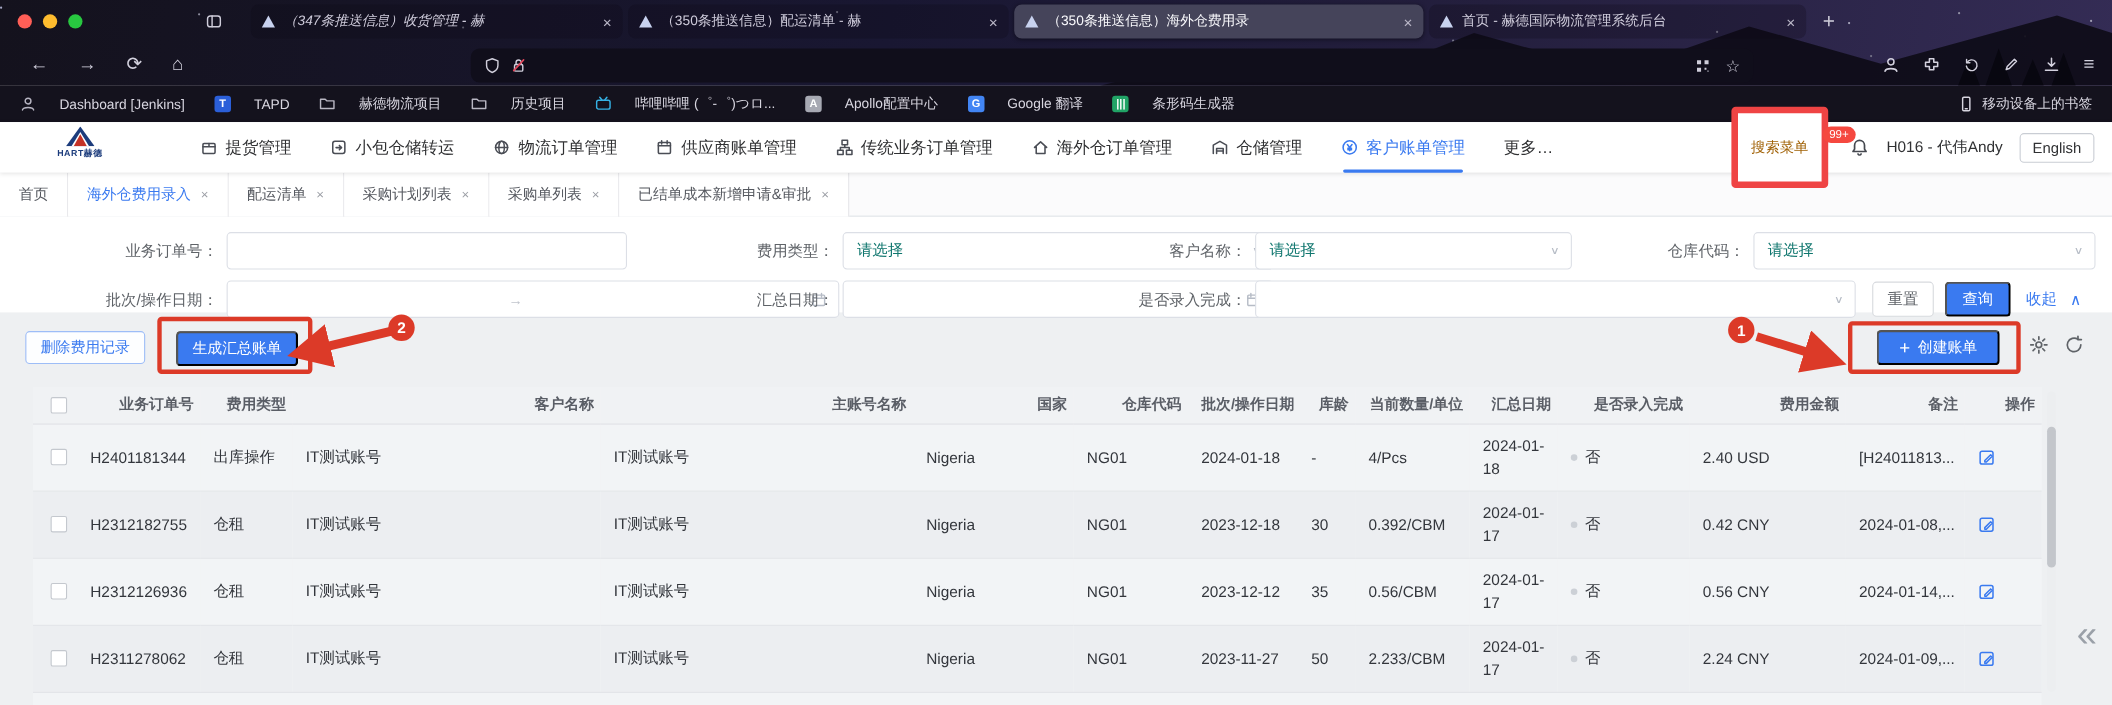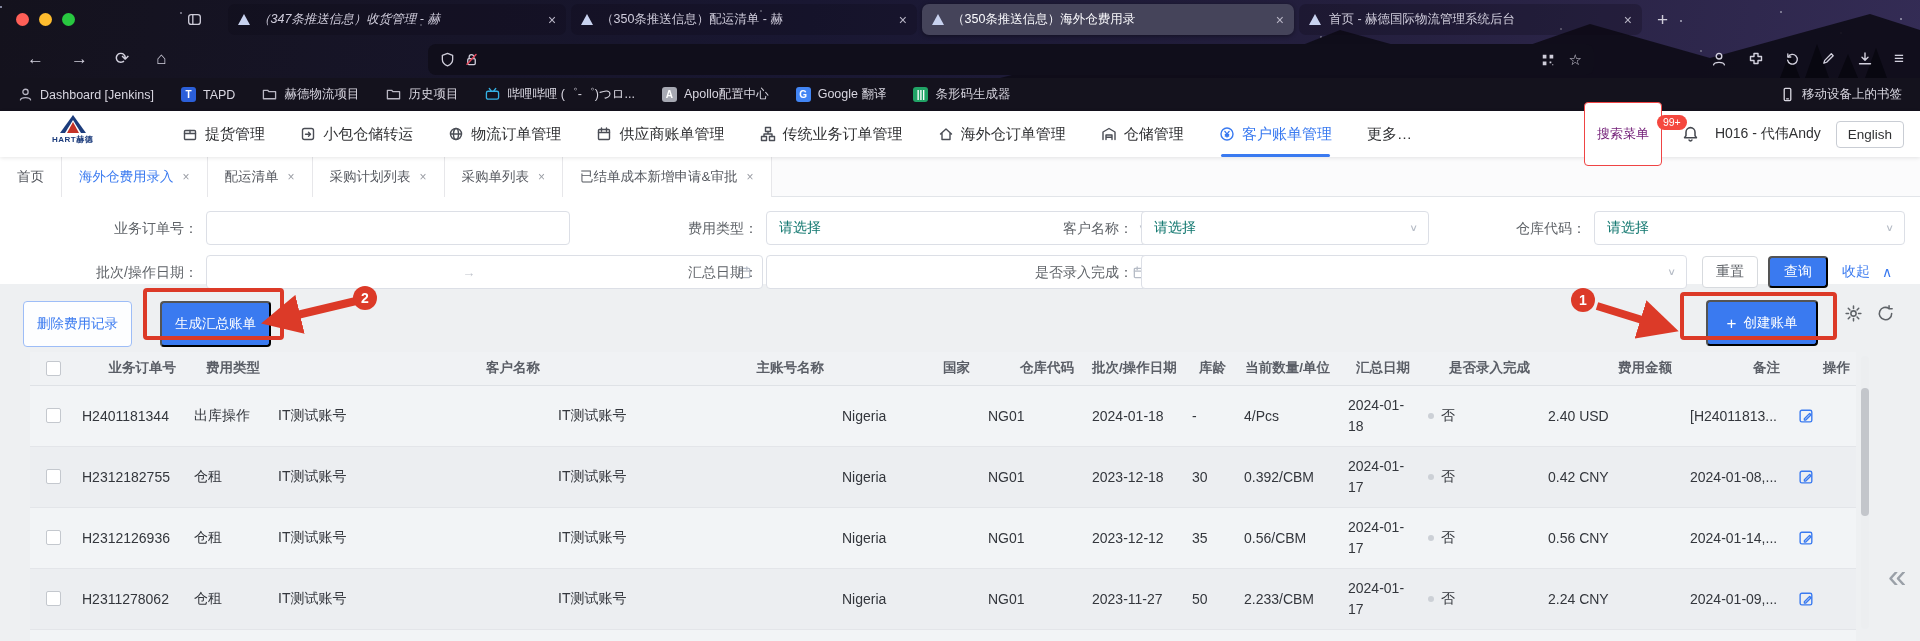--- a/index.html
+++ b/index.html
@@ -24,34 +24,34 @@
 .fftab .tclose{margin-left:10px;color:#b9b6c6;font-size:14px}
 .newtab{color:#cfcdda;font-size:19px;margin-left:10px}
 .ff-toolbar{position:absolute;top:39px;left:0;width:100%;height:39px;display:flex;align-items:center}
 .navico{color:#d3d1de;font-size:17px;margin-left:27px;line-height:1}
 .urlbar{position:absolute;left:428px;top:44px;width:1166px;height:31px;border-radius:8px;background:#100e1b;display:flex;align-items:center;padding:0 12px;color:#cfcdda}
 .urltxt{font-size:13.5px;margin-left:10px;white-space:nowrap}
 .urldim{color:#a9a6b8}.urlmain{color:#f5f4f9}
 .url-right{margin-left:auto;display:flex;align-items:center;gap:14px;color:#cfcdda}
 .ff-right{position:absolute;right:16px;top:39px;height:39px;display:flex;align-items:center;gap:21px;color:#d3d1de}
 .ff-bookmarks{position:absolute;top:78px;left:0;width:100%;height:33px;background:#14121d;display:flex;align-items:center;padding:0 18px;color:#d8d6e0;font-size:12.5px}
-.bm{display:flex;align-items:center;gap:7px;margin-right:27px;white-space:nowrap}
+.bm{display:flex;align-items:center;gap:21px;margin-right:27px;white-space:nowrap}
 .bm-sq{width:15px;height:15px;border-radius:3px;color:#fff;font-size:10px;font-weight:bold;display:flex;align-items:center;justify-content:center;flex:none}
 .bm-mobile{margin-left:auto;display:flex;align-items:center;gap:7px;margin-right:0}
 
 .app-header{position:absolute;top:111px;left:0;width:100%;height:46px;background:#fff;box-shadow:0 1px 4px rgba(0,0,0,.1);z-index:3}
 .brand{position:absolute;left:52px;top:4px;display:flex;flex-direction:column;align-items:center}
 .brand-txt{font-size:8px;font-weight:bold;color:#1c3c7c;letter-spacing:.5px;margin-top:1px}
 .menu{position:absolute;left:182px;top:0;width:1230px;height:46px;display:flex;justify-content:space-between;align-items:flex-end}
 .mitem{display:flex;align-items:center;gap:7px;font-size:15px;color:#303133;height:46px;position:relative}
 .mitem .mico{color:#4a4d55}
 .mitem.active{color:#3a7af0}.mitem.active .mico{color:#3a7af0}
 .mitem.active::after{content:"";position:absolute;left:2px;right:2px;bottom:0;height:3px;background:#3a7af0;border-radius:2px}
 .hdr-right{position:absolute;right:16px;top:0;height:46px;display:flex;align-items:center;gap:15px}
-.btn-search{border:1px solid #ef4444;border-radius:4px;padding:22px 12px;font-size:13px;color:#701a75;background:#fff}
+.btn-search{border:6px solid #ef4444;border-radius:4px;padding:22px 12px;font-size:13px;color:#a16207;background:#fff}
 .bellwrap{position:relative;margin-left:4px;color:#45484f}
 .badge{position:absolute;top:-10px;left:-24px;background:#f5483f;color:#fff;font-size:10.5px;padding:1.5px 6px;border-radius:9px;white-space:nowrap}
 .username{font-size:14px;color:#303133}
 .btn-lang{border:1px solid #c9cdd4;border-radius:4px;padding:5px 11px;font-size:13.5px;color:#303133;background:#fff}
 
 .page-tabs{position:absolute;top:157px;left:0;width:100%;height:40px;background:#fbfbfc;border-bottom:1px solid #e2e5e9;display:flex;z-index:2}
 .ptab{height:40px;display:flex;align-items:center;padding:0 17px;border-right:1px solid #e7e7ea;font-size:13.5px;color:#55585f;background:#fff}
 .ptab.active{color:#3a7af0}
 .ptab .pclose{margin-left:9px;color:#9a9da4;font-size:12px}
 
@@ -61,21 +61,21 @@
 .ph{color:#0f766e}
 .caret{margin-left:auto;color:#b6bcc6;font-size:12px;transform:scaleY(.8)}
 .fico{margin-left:auto;color:#b6bcc6}
 .rangearrow{position:absolute;left:46%;color:#c0c4cc;font-size:13px}
 .fbtn{position:absolute;height:32px;border-radius:4px;font-size:14px;display:flex;align-items:center;justify-content:center}
 .b-reset{border:1px solid #d7dade;color:#5f6368;background:#fff}
 .b-query{background:#3a7af0;color:#fff}
 .b-collapse{color:#3a7af0;gap:12px}
 
 .content{position:absolute;top:284px;left:0;width:100%;height:357px;background:#eef0f2}
-.abtn{position:absolute;height:46px;border-radius:4px;font-size:13.5px;display:flex;align-items:center;justify-content:center;padding:14px 13px}
+.abtn{position:absolute;height:30px;border-radius:4px;font-size:13.5px;display:flex;align-items:center;justify-content:center;padding:14px 13px}
 .b-del{left:23px;top:17px;border:1px solid #9dbdf7;color:#3a7af0;background:#fdfeff}
 .b-gen{left:160px;top:17px;background:#3a7af0;color:#fff}
 .b-create{left:1706px;top:16px;background:#3a7af0;color:#fff;width:112px;gap:7px}
 .tool-ico{position:absolute;color:#5f6368}
 
 table{position:absolute;left:30px;top:68px;border-collapse:collapse;table-layout:fixed;width:1826px;background:#f1f3f5}
 th{height:33px;font-size:13.5px;font-weight:bold;color:#5a5e66;text-align:right;padding:0 6px 0 12px;background:#f0f2f4;border-bottom:1px solid #dfe2e6;white-space:nowrap;overflow:hidden}
 td{height:61px;font-size:14px;color:#33363c;padding:0 6px 0 12px;border-bottom:1px solid #e3e5e9;overflow:hidden}
 tr.odd td{background:#f2f4f6}
 tr.even td{background:#eceef1}

